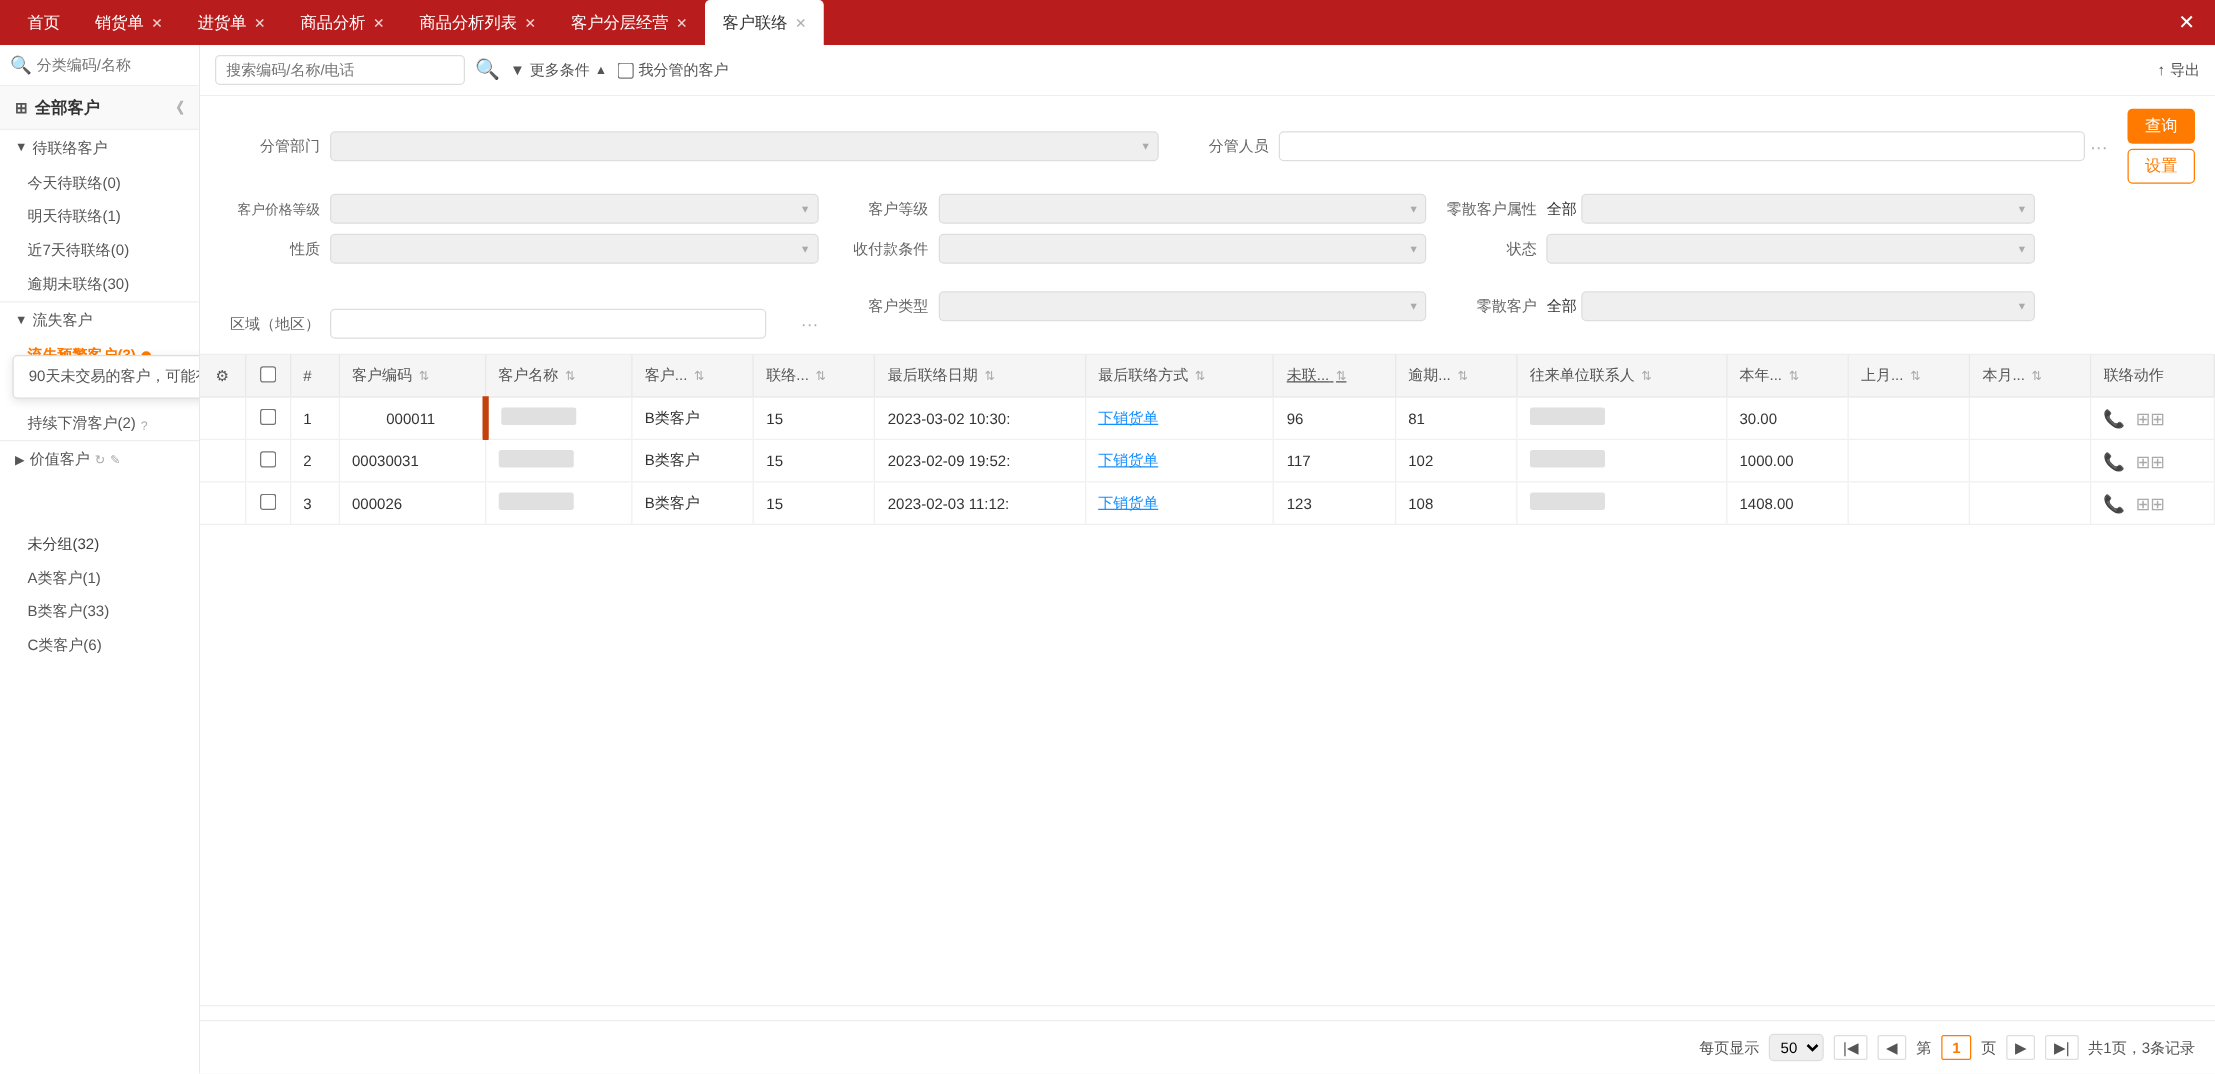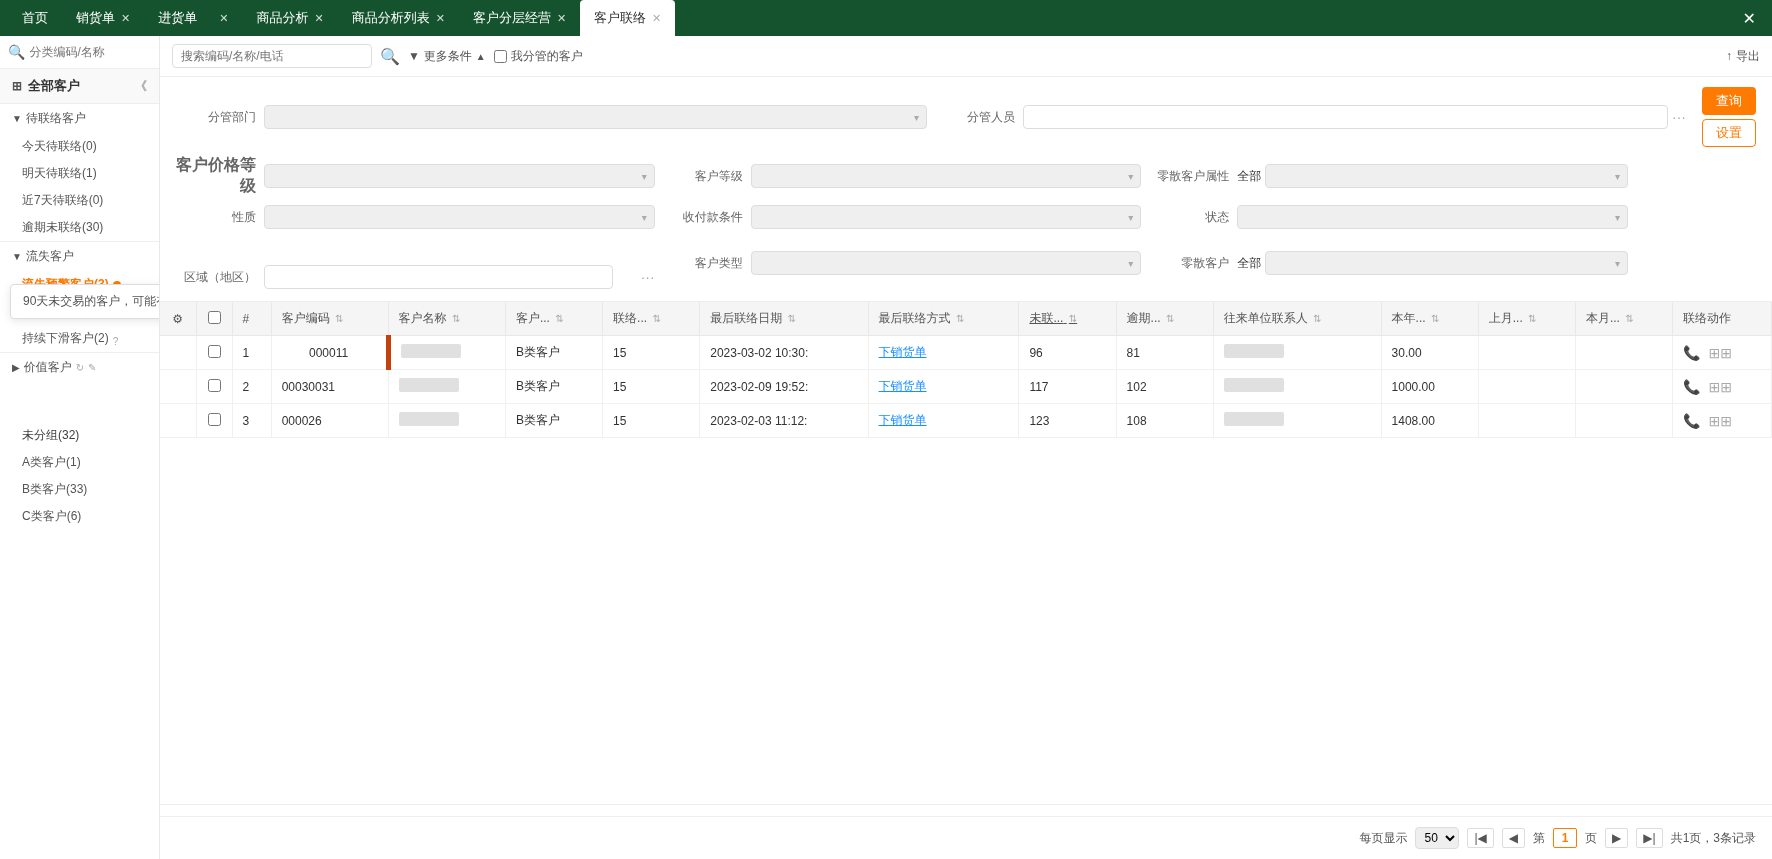--- a/index.html
+++ b/index.html
@@ -38,29 +38,29 @@
     tbody td {
       padding: 8px 10px;
       color: #333;
       border-right: 1px solid #f0f0f0;
       white-space: nowrap;
     }
   </style>
 </head>
 <body>
 
-<div style="display:flex;align-items:center;background:#14532d;height:36px;padding:0 8px;">
+<div style="display:flex;align-items:center;background:#b91c1c;height:36px;padding:0 8px;">
   <div class="top-tab" style="padding:0 14px;height:36px;display:flex;align-items:center;color:#fff;font-size:13px;cursor:pointer;">
     <span>首页</span>
   </div>
   <div class="top-tab" style="padding:0 14px;height:36px;display:flex;align-items:center;color:#fff;font-size:13px;cursor:pointer;">
     <span>销货单</span>
     <span style="margin-left:6px;font-size:11px;opacity:0.8;">✕</span>
   </div>
-  <div class="top-tab" style="padding:0 14px;height:36px;display:flex;align-items:center;color:#fff;font-size:13px;cursor:pointer;gap:16px;">
+  <div class="top-tab" style="padding:0 14px;height:36px;display:flex;align-items:center;color:#fff;font-size:13px;cursor:pointer;">
     <span>进货单</span>
     <span style="margin-left:6px;font-size:11px;opacity:0.8;">✕</span>
   </div>
   <div class="top-tab" style="padding:0 14px;height:28px;display:flex;align-items:center;color:#fff;font-size:13px;cursor:pointer;">
     <span>商品分析</span>
     <span style="margin-left:6px;font-size:11px;opacity:0.8;">✕</span>
   </div>
   <div class="top-tab" style="padding:0 14px;height:36px;display:flex;align-items:center;color:#fff;font-size:13px;cursor:pointer;">
     <span>商品分析列表</span>
     <span style="margin-left:6px;font-size:11px;opacity:0.8;">✕</span>
@@ -196,21 +196,21 @@
         </div>
 
         <div style="display:flex;flex-direction:column;gap:4px;margin-left:8px;">
           <button style="background:#ff7a00;color:#fff;border:none;border-radius:4px;padding:5px 14px;font-size:13px;cursor:pointer;">查询</button>
           <button style="background:#fff;color:#ff7a00;border:1px solid #ff7a00;border-radius:4px;padding:4px 12px;font-size:13px;cursor:pointer;">设置</button>
         </div>
       </div>
 
       <div style="display:flex;align-items:center;margin-bottom:8px;gap:8px;">
         <div style="display:flex;align-items:center;flex:1;">
-          <label style="width:80px;text-align:right;color:#666;font-size:16px;margin-right:8px;flex-shrink:0;font-weight:bold;">客户价格等级</label>
+          <label style="width:80px;text-align:right;color:#666;font-size:11px;margin-right:8px;flex-shrink:0;">客户价格等级</label>
           <div style="flex:1;position:relative;">
             <select style="width:100%;border:1px solid #ddd;border-radius:4px;padding:4px 8px;font-size:12px;outline:none;appearance:none;"><option></option></select>
             <span style="position:absolute;right:8px;top:50%;transform:translateY(-50%);color:#aaa;pointer-events:none;font-size:10px;">▾</span>
           </div>
         </div>
         <div style="display:flex;align-items:center;flex:1;">
           <label style="width:80px;text-align:right;color:#666;font-size:12px;margin-right:8px;flex-shrink:0;">客户等级</label>
           <div style="flex:1;position:relative;">
             <select style="width:100%;border:1px solid #ddd;border-radius:4px;padding:4px 8px;font-size:12px;outline:none;appearance:none;"><option></option></select>
             <span style="position:absolute;right:8px;top:50%;transform:translateY(-50%);color:#aaa;pointer-events:none;font-size:10px;">▾</span>

